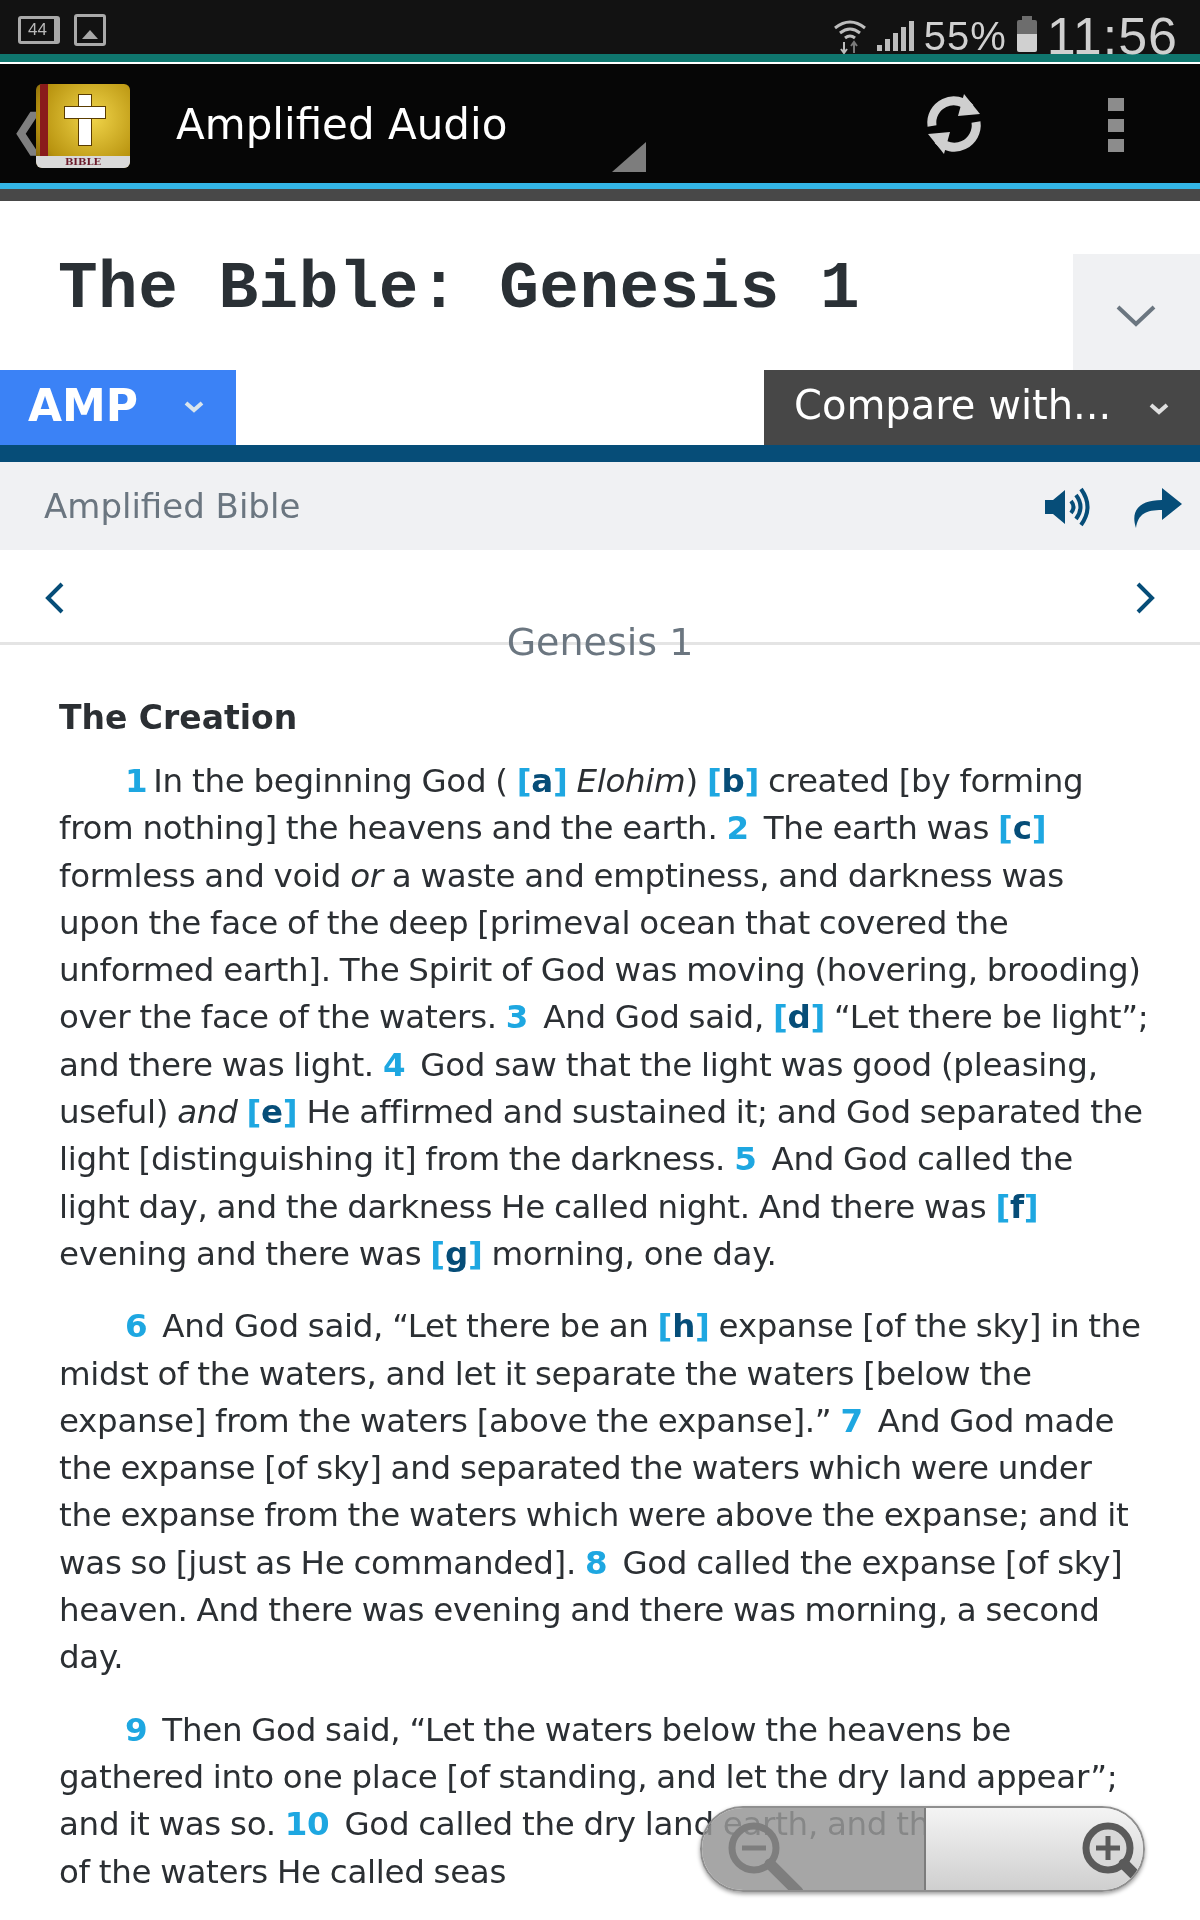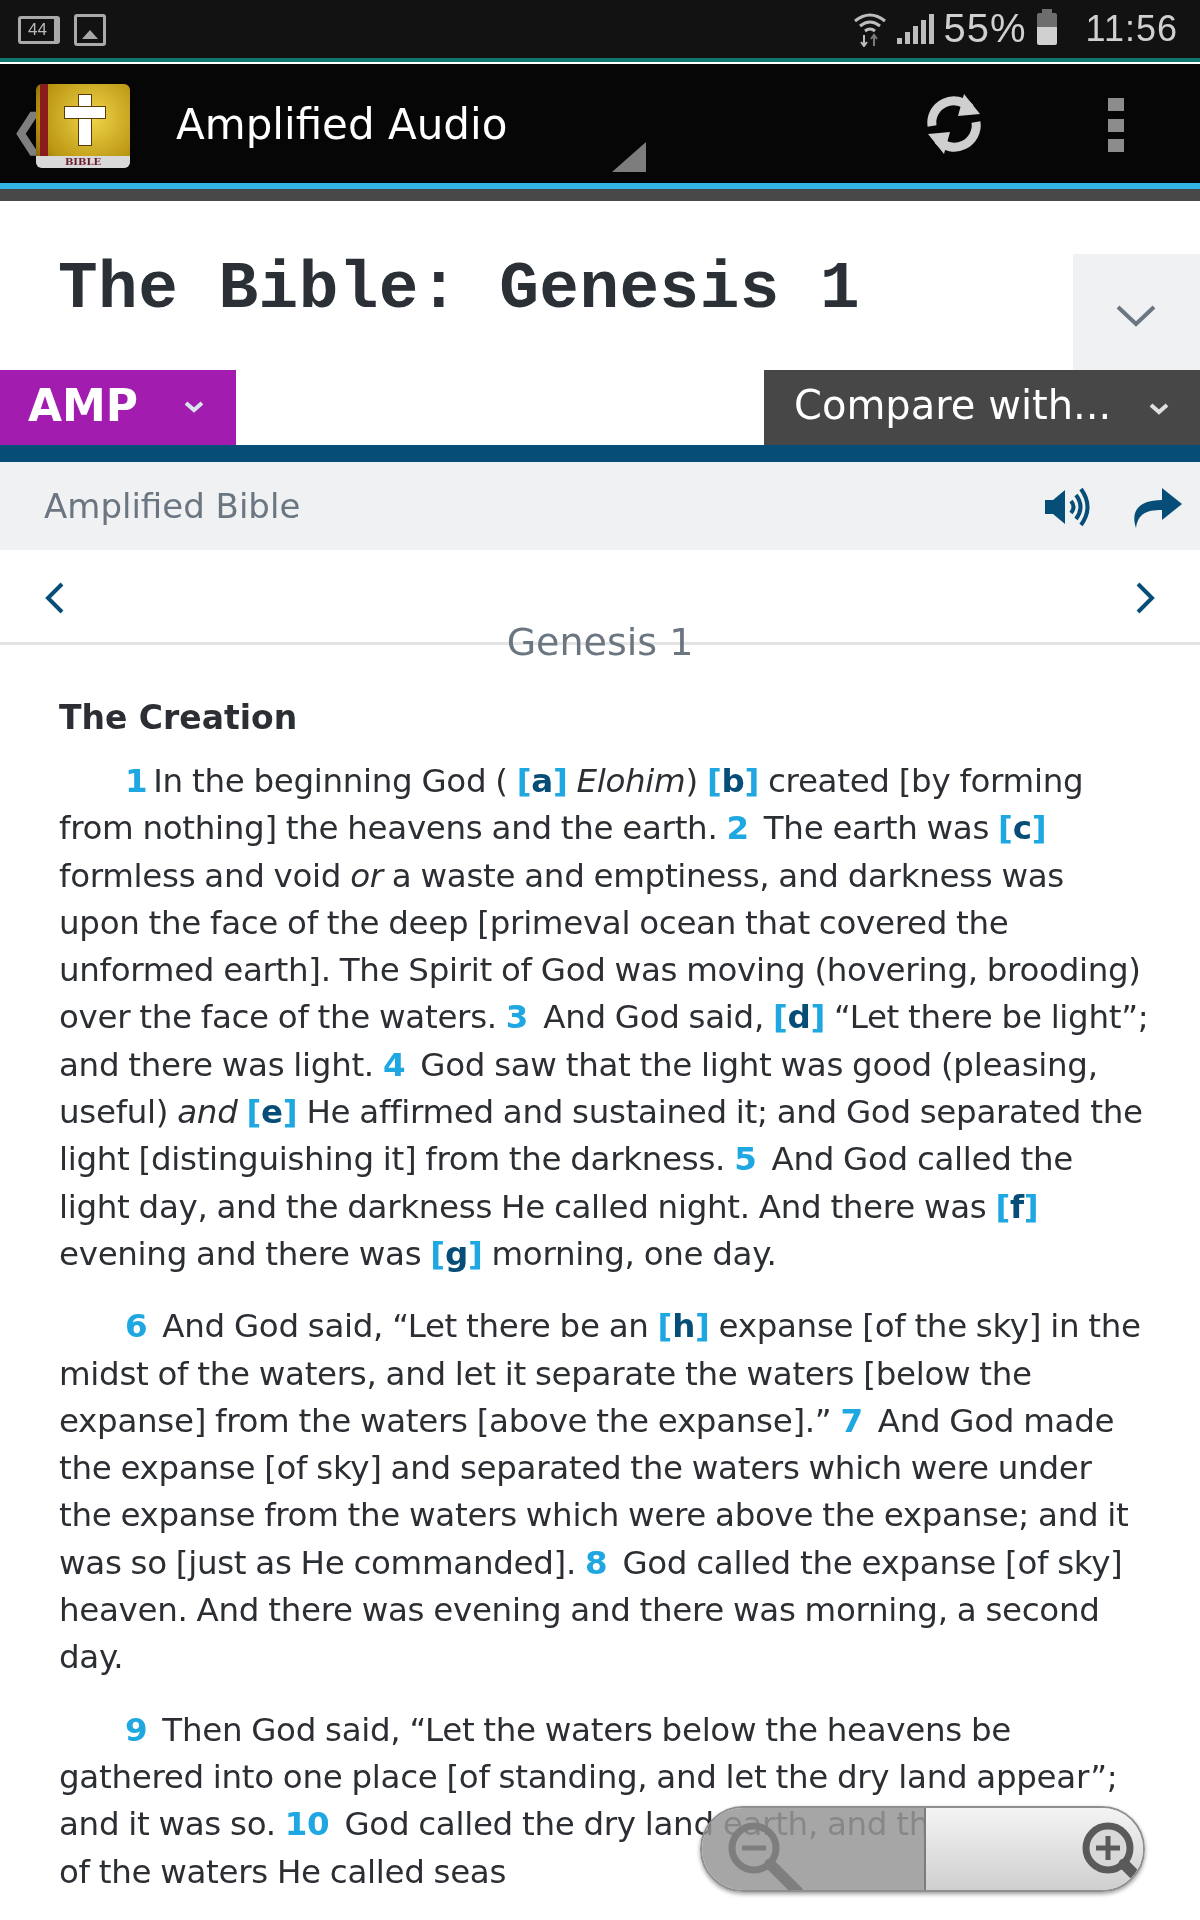--- a/index.html
+++ b/index.html
@@ -1,32 +1,32 @@
 <!DOCTYPE html>
 <html><head>
 <meta charset="utf-8">
 <style>
   * { box-sizing: border-box; margin: 0; padding: 0; }
   html, body { width: 1200px; height: 1920px; overflow: hidden; background: #ffffff; }
   body { position: relative; font-family: "DejaVu Sans", "Liberation Sans", sans-serif; color: #2b2f33; }
 
   
-  .statusbar { position: absolute; left: 0; top: 0; width: 1200px; height: 62px; background: #121212; border-bottom: 4px solid #0f766e; color: #c8c8c8; }
+  .statusbar { position: absolute; left: 0; top: 0; width: 1200px; height: 62px; background: #121212; border-bottom: 8px solid #0f766e; color: #c8c8c8; }
   .sb-left { position: absolute; left: 18px; top: 14px; display: flex; gap: 14px; align-items: center; }
   .sb-batt-notif { width: 42px; height: 28px; border: 3px solid #a9a9a9; border-right-width: 6px; border-radius: 3px; font-size: 17px; line-height: 22px; text-align: center; color: #b8b8b8; font-family: "Liberation Sans", sans-serif; }
   .sb-gallery { width: 32px; height: 32px; border: 3px solid #a9a9a9; border-radius: 3px; position: relative; }
   .sb-gallery::after { content: ""; position: absolute; left: 5px; bottom: 4px; width: 0; height: 0; border-left: 8px solid transparent; border-right: 8px solid transparent; border-bottom: 9px solid #a9a9a9; }
   .sb-right { position: absolute; right: 22px; top: 6px; display: flex; align-items: center; gap: 10px; font-family: "Liberation Sans", sans-serif; }
   .sb-wifi { width: 34px; height: 36px; position: relative; }
   .sb-signal { display: flex; align-items: flex-end; gap: 3px; height: 30px; }
   .sb-signal span { width: 5px; background: #bdbdbd; }
   .sb-pct { font-size: 40px; color: #d0d0d0; letter-spacing: 1px; }
   .sb-battery { width: 20px; height: 32px; border-radius: 2px; background: linear-gradient(#6d6d6d 0 45%, #d0d0d0 45% 100%); position: relative; }
   .sb-battery::before { content: ""; position: absolute; top: -4px; left: 5px; width: 10px; height: 4px; background: #6d6d6d; }
-  .sb-time { font-size: 36px; color: #d0d0d0; letter-spacing: 1px; margin-left: 19px; }
+  .sb-time { font-size: 52px; color: #d0d0d0; letter-spacing: 1px; }
 
   
   .appbar { position: absolute; left: 0; top: 64px; width: 1200px; height: 120px; background: #060606; }
   .appbar-back { position: absolute; left: 10px; top: 40px; color: #7f7f7f; font-size: 44px; font-family: "DejaVu Sans", sans-serif; }
   .app-logo { position: absolute; left: 36px; top: 20px; width: 94px; height: 84px; border-radius: 6px; background: radial-gradient(circle at 60% 40%, #f1d54a, #b8930f 70%, #6b5008); overflow: hidden; }
   .app-logo .spine { position: absolute; left: 4px; top: 0; width: 8px; height: 74px; background: #8a1b1b; }
   .app-logo .cross-v { position: absolute; left: 42px; top: 10px; width: 14px; height: 52px; background: #fff; border: 1px solid #5a3c00; }
   .app-logo .cross-h { position: absolute; left: 28px; top: 22px; width: 42px; height: 13px; background: #fff; border: 1px solid #5a3c00; }
   .app-logo .base { position: absolute; left: 0; bottom: 0; width: 94px; height: 12px; background: #d9d9d9; color: #6b1a2a; font-size: 10px; font-weight: bold; text-align: center; line-height: 12px; font-family: "DejaVu Serif", serif; }
   .app-title { position: absolute; left: 176px; top: 36px; font-size: 42px; color: #ffffff; font-family: "DejaVu Sans", sans-serif; }
@@ -36,21 +36,21 @@
   .appbar-more span { width: 16px; height: 13px; background: #8c8c8c; }
   .appbar-stripe { position: absolute; left: 0; top: 183px; width: 1200px; height: 6px; background: #33b5e5; }
   .appbar-shadow { position: absolute; left: 0; top: 189px; width: 1200px; height: 12px; background: #484848; }
 
   
   .page-title { position: absolute; left: 58px; top: 252px; font-size: 66px; color: #2a3035; font-family: Liberation Mono, monospace; letter-spacing: 0.5px; }
   .collapse-btn { position: absolute; left: 1073px; top: 254px; width: 127px; height: 116px; background: #f0f1f3; }
   .collapse-btn svg { position: absolute; left: 42px; top: 50px; }
 
   
-  .tab-amp { position: absolute; left: 0; top: 370px; width: 236px; height: 76px; background: #a21caf; color: #fff; }
+  .tab-amp { position: absolute; left: 0; top: 370px; width: 236px; height: 76px; background: #3b82f6; color: #fff; }
   .tab-amp .label { position: absolute; left: 28px; top: 10px; font-size: 44px; font-weight: bold; font-family: "DejaVu Sans", sans-serif; }
   .tab-amp .chev { position: absolute; left: 183px; top: 30px; }
   .tab-compare { position: absolute; left: 764px; top: 370px; width: 436px; height: 76px; background: #474747; color: #fff; }
   .tab-compare .label { position: absolute; left: 30px; top: 12px; font-size: 40px; font-family: "DejaVu Sans", sans-serif; }
   .tab-compare .chev { position: absolute; left: 384px; top: 32px; }
   .version-bar { position: absolute; left: 0; top: 445px; width: 1200px; height: 17px; background: #064d78; }
 
   
   .version-info { position: absolute; left: 0; top: 462px; width: 1200px; height: 88px; background: #f0f1f3; }
   .version-info .name { position: absolute; left: 44px; top: 24px; font-size: 34px; color: #6b7680; font-family: "DejaVu Sans", sans-serif; }

